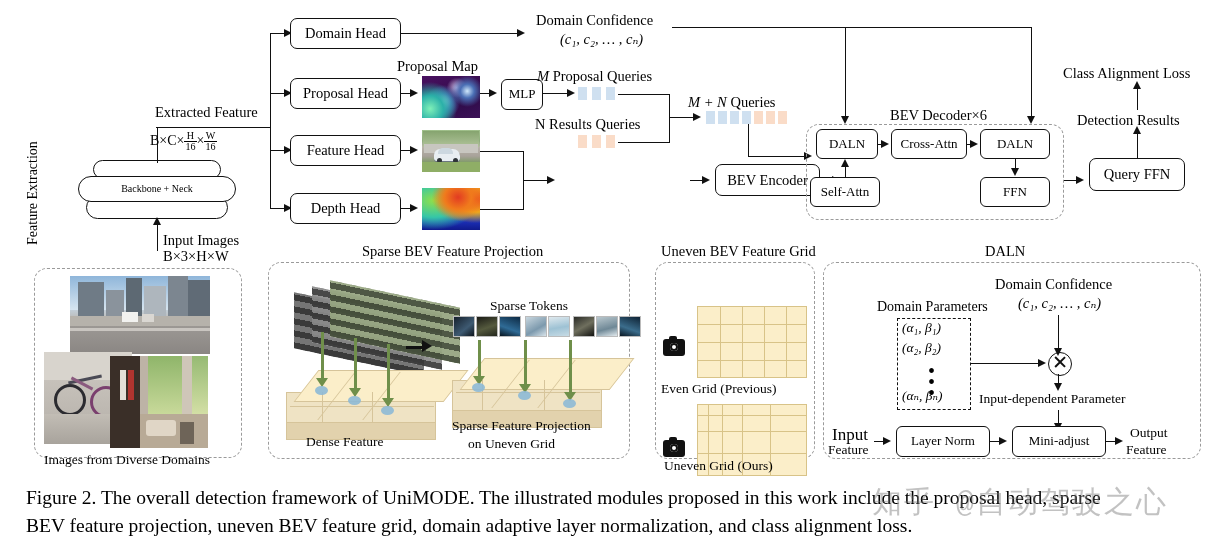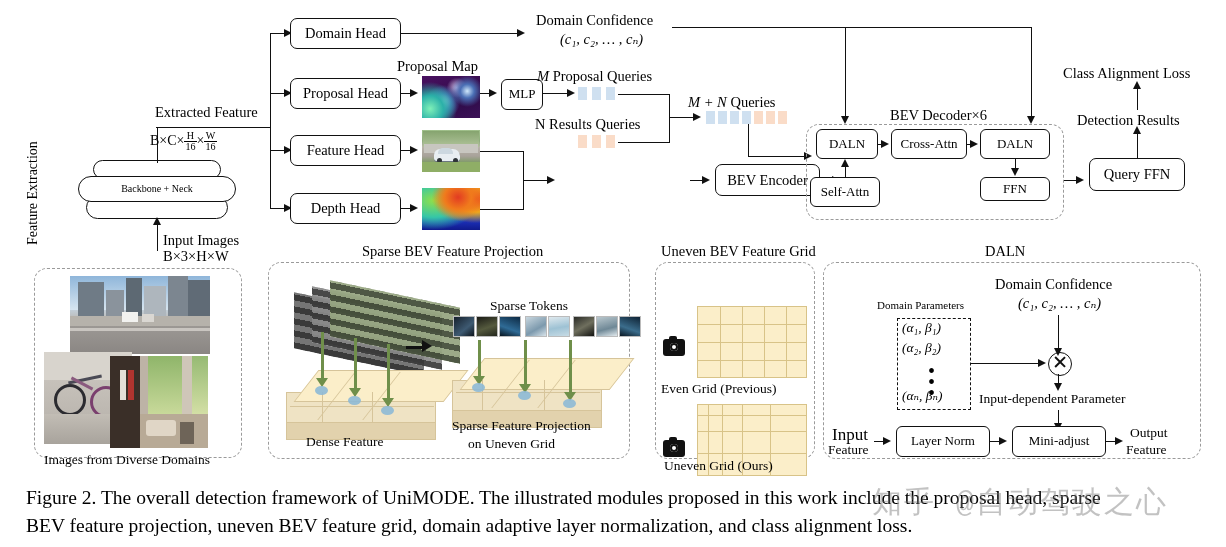--- a/index.html
+++ b/index.html
@@ -222,21 +222,21 @@
     </div>
   <div class="box sm" style="left:891px;top:129px;width:76px;height:30px;">
     <span>Cross-Attn</span>
     </div>
   <div class="box sm" style="left:980px;top:129px;width:70px;height:30px;">
     <span>DALN</span>
     </div>
   <div class="box sm" style="left:810px;top:177px;width:70px;height:30px;">
     <span>Self-Attn</span>
     </div>
-  <div class="box sm" style="left:980px;top:177px;width:70px;height:24px;">
+  <div class="box sm" style="left:980px;top:177px;width:70px;height:30px;">
     <span>FFN</span>
     </div>
 
   <div class="h" style="left:878px;top:144px;width:5px;"></div>
   <div class="ar ar-r" style="left:881px;top:139.5px;"></div>
   <div class="h" style="left:967px;top:144px;width:5px;"></div>
   <div class="ar ar-r" style="left:970px;top:139.5px;"></div>
   <div class="v" style="left:845px;top:166px;height:12px;"></div>
   <div class="ar ar-u" style="left:840.5px;top:159px;"></div>
   <div class="v" style="left:1015px;top:159px;height:11px;"></div>
@@ -394,21 +394,21 @@
   <div class="lbl" style="left:664px;top:458px;font-size:13.5px;">Uneven Grid (Ours)</div>
 
   <div class="lbl" style="left:985px;top:243px;">DALN</div>
   <div class="dash" style="left:823px;top:262px;width:378px;height:197px;"></div>
 
   <div class="lbl" style="left:995px;top:276px;">Domain Confidence</div>
   <div class="lbl" style="left:1018px;top:295px;font-style:italic;">(c₁, c₂, … , cₙ)</div>
   <div class="v" style="left:1058px;top:315px;height:36px;"></div>
   <div class="ar ar-d" style="left:1053.5px;top:348px;"></div>
 
-  <div class="lbl" style="left:877px;top:299px;font-size:11px;">Domain Parameters</div>
+  <div class="lbl" style="left:877px;top:299px;font-size:14px;">Domain Parameters</div>
   <div class="dashsq" style="left:897px;top:318px;width:74px;height:92px;"></div>
   <div class="lbl" style="left:902px;top:320px;font-style:italic;font-size:13.5px;">(α₁, β₁)</div>
   <div class="lbl" style="left:902px;top:340px;font-style:italic;font-size:13.5px;">(α₂, β₂)</div>
   <div class="vdots" style="left:928px;top:366px;">•<br>•<br>•</div>
   <div class="lbl" style="left:902px;top:388px;font-style:italic;font-size:13.5px;">(αₙ, βₙ)</div>
 
   <div class="h" style="left:971px;top:363px;width:69px;"></div>
   <div class="ar ar-r" style="left:1038px;top:358.5px;"></div>
   <div class="otimes" style="left:1048px;top:352px;"></div>
 

